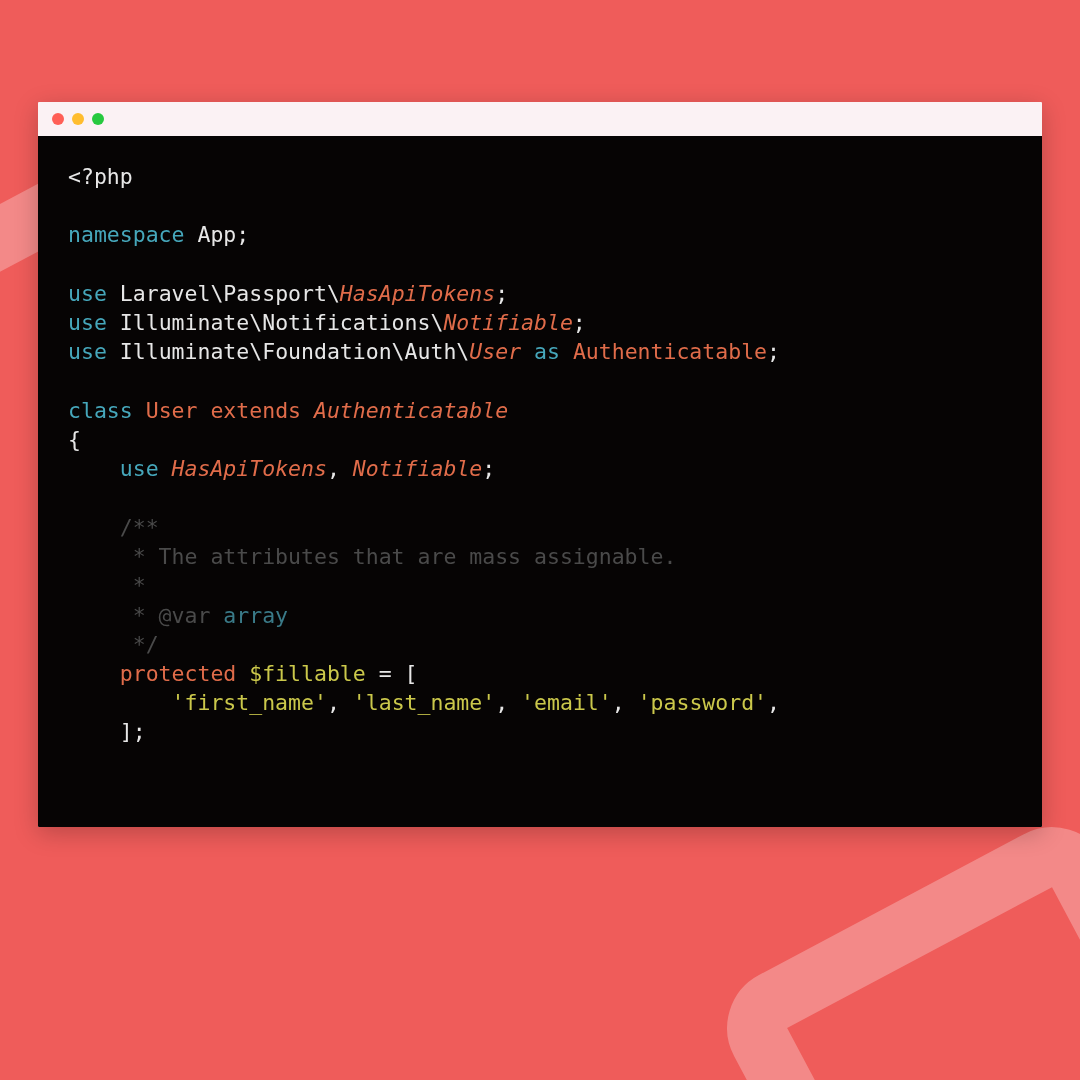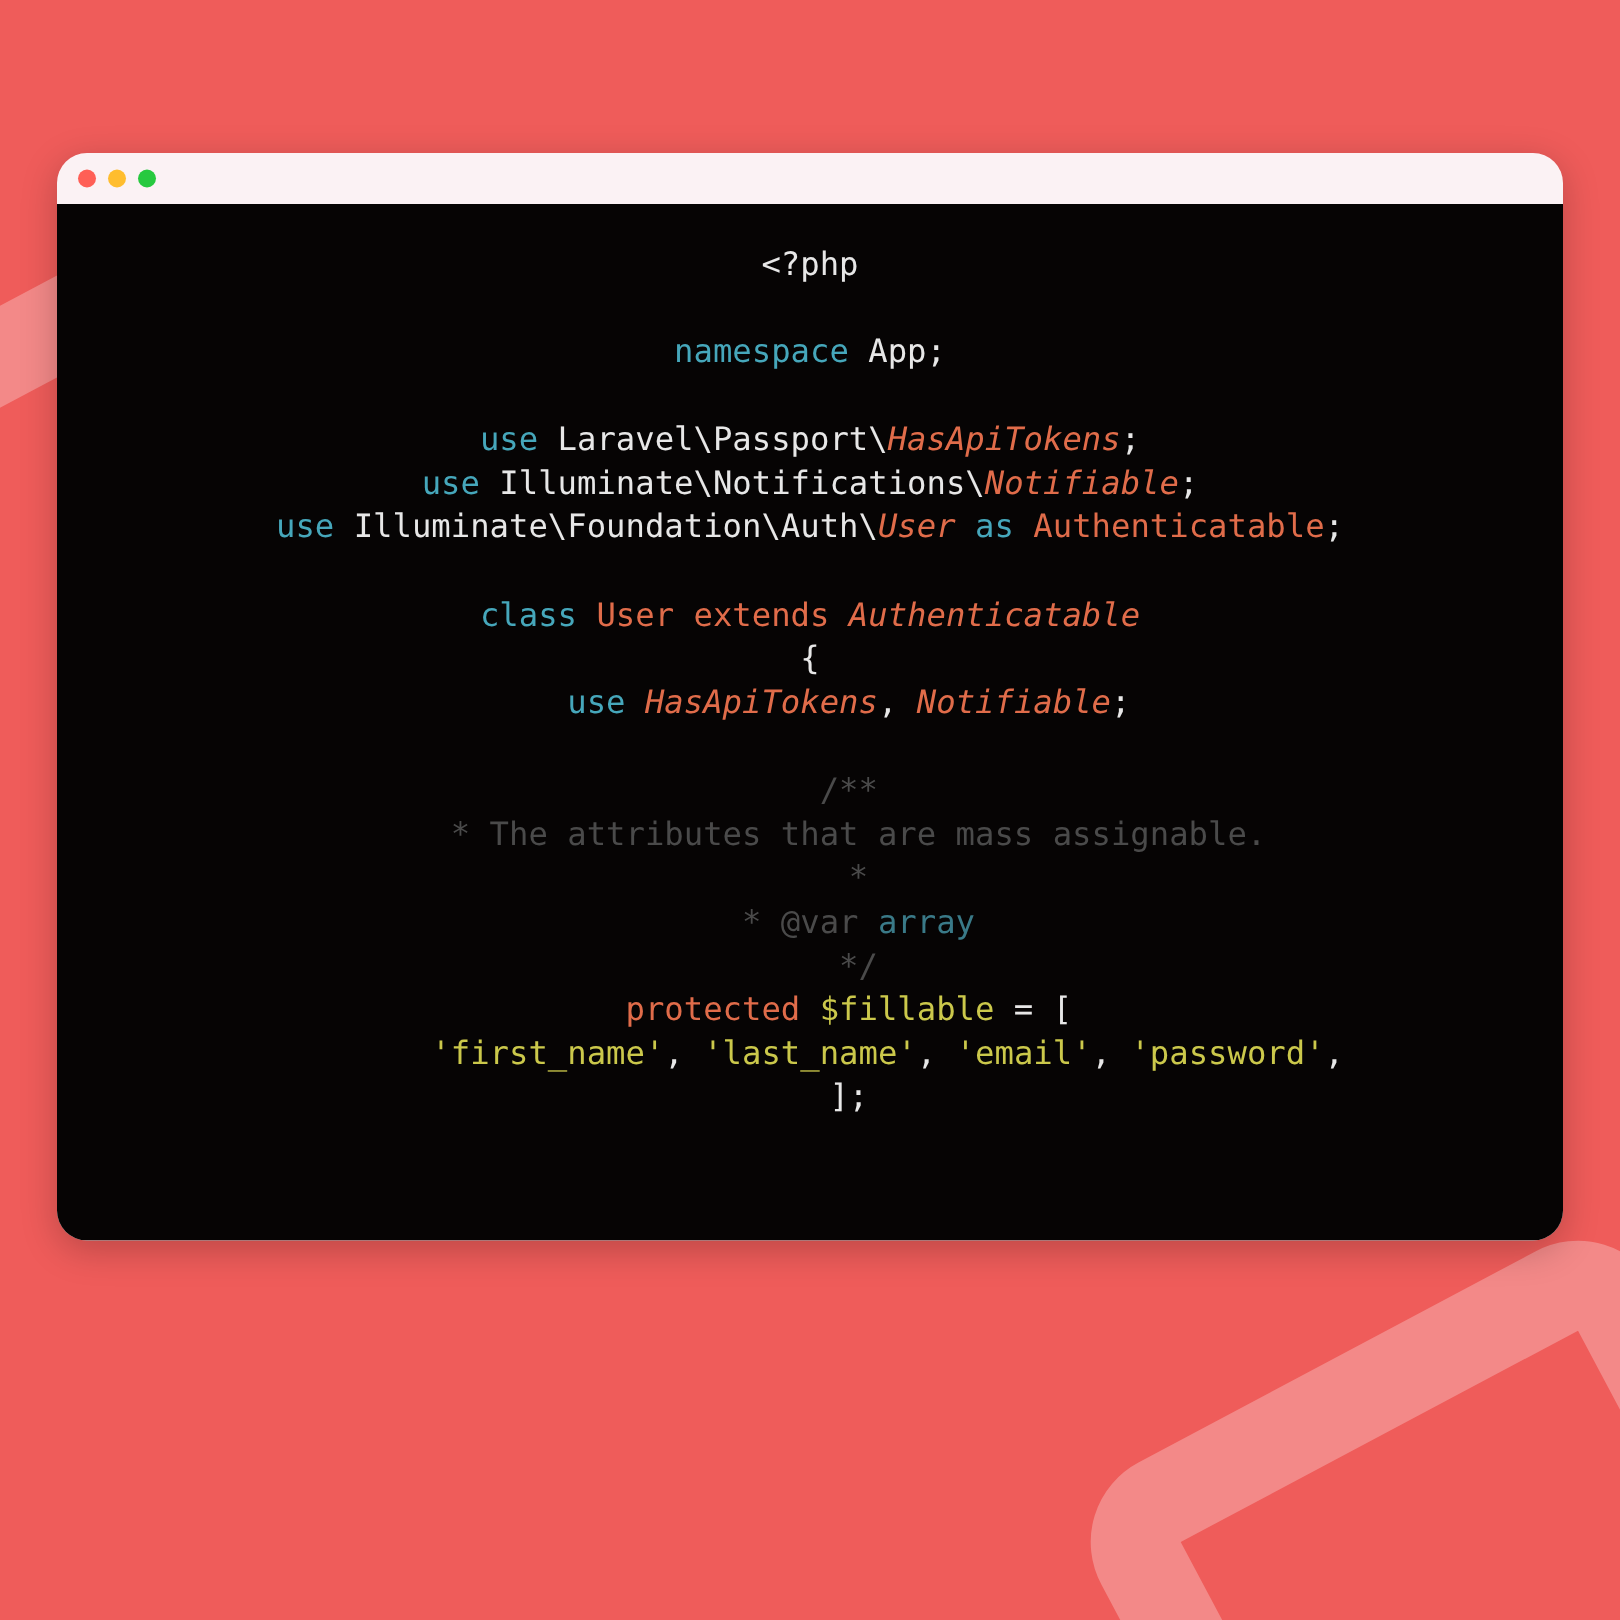--- a/index.html
+++ b/index.html
@@ -23,24 +23,23 @@
       border:60px solid rgba(255,255,255,.28);
       background:transparent;
       border-radius:60px;
       bottom:-220px; right:-120px;
       transform:rotate(-28deg);
     }
     .window {
       position:absolute;
       top:102px; left:38px; right:38px;
       background:#fbf2f4;
-      border-radius:20px;
+      border-radius:1px;
       box-shadow:0 6px 24px rgba(0,0,0,.22);
       overflow:hidden;
-      text-align:center;
     }
     .titlebar {
       height:34px;
       display:flex; align-items:center;
       padding-left:14px;
       gap:8px;
     }
     .dot { width:12px; height:12px; border-radius:50%; }
     .dot.red { background:#ff5f56; }
     .dot.yellow { background:#ffbd2e; }

